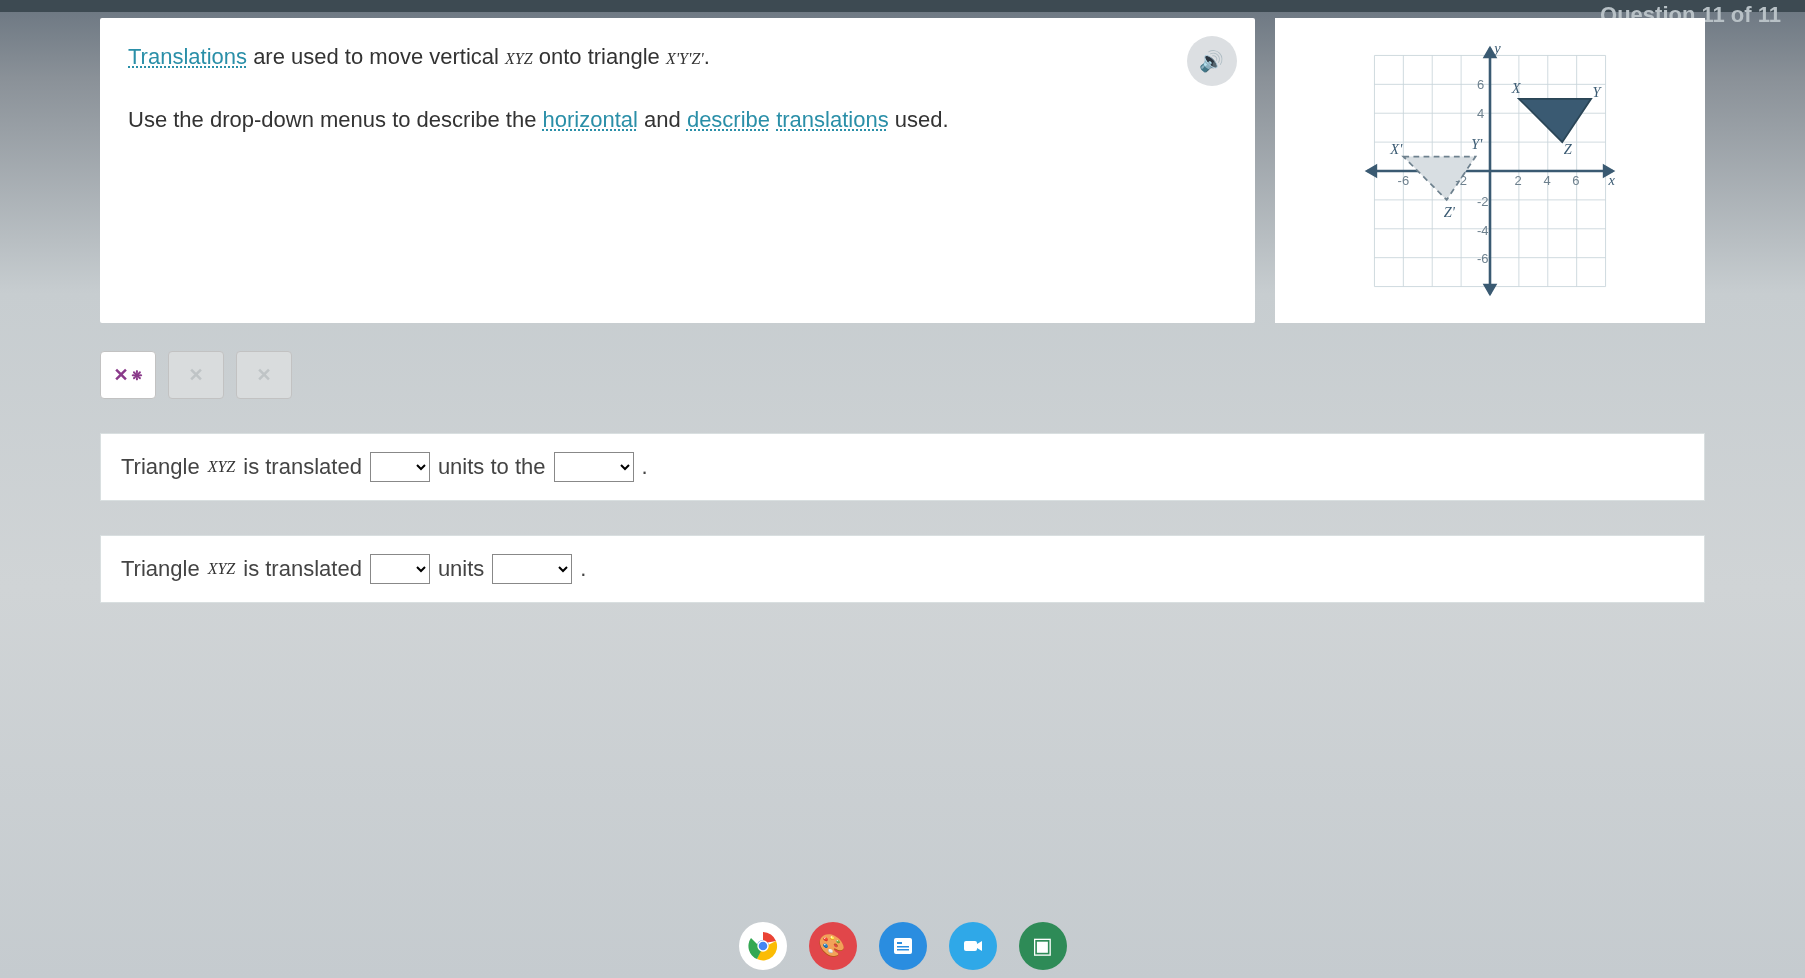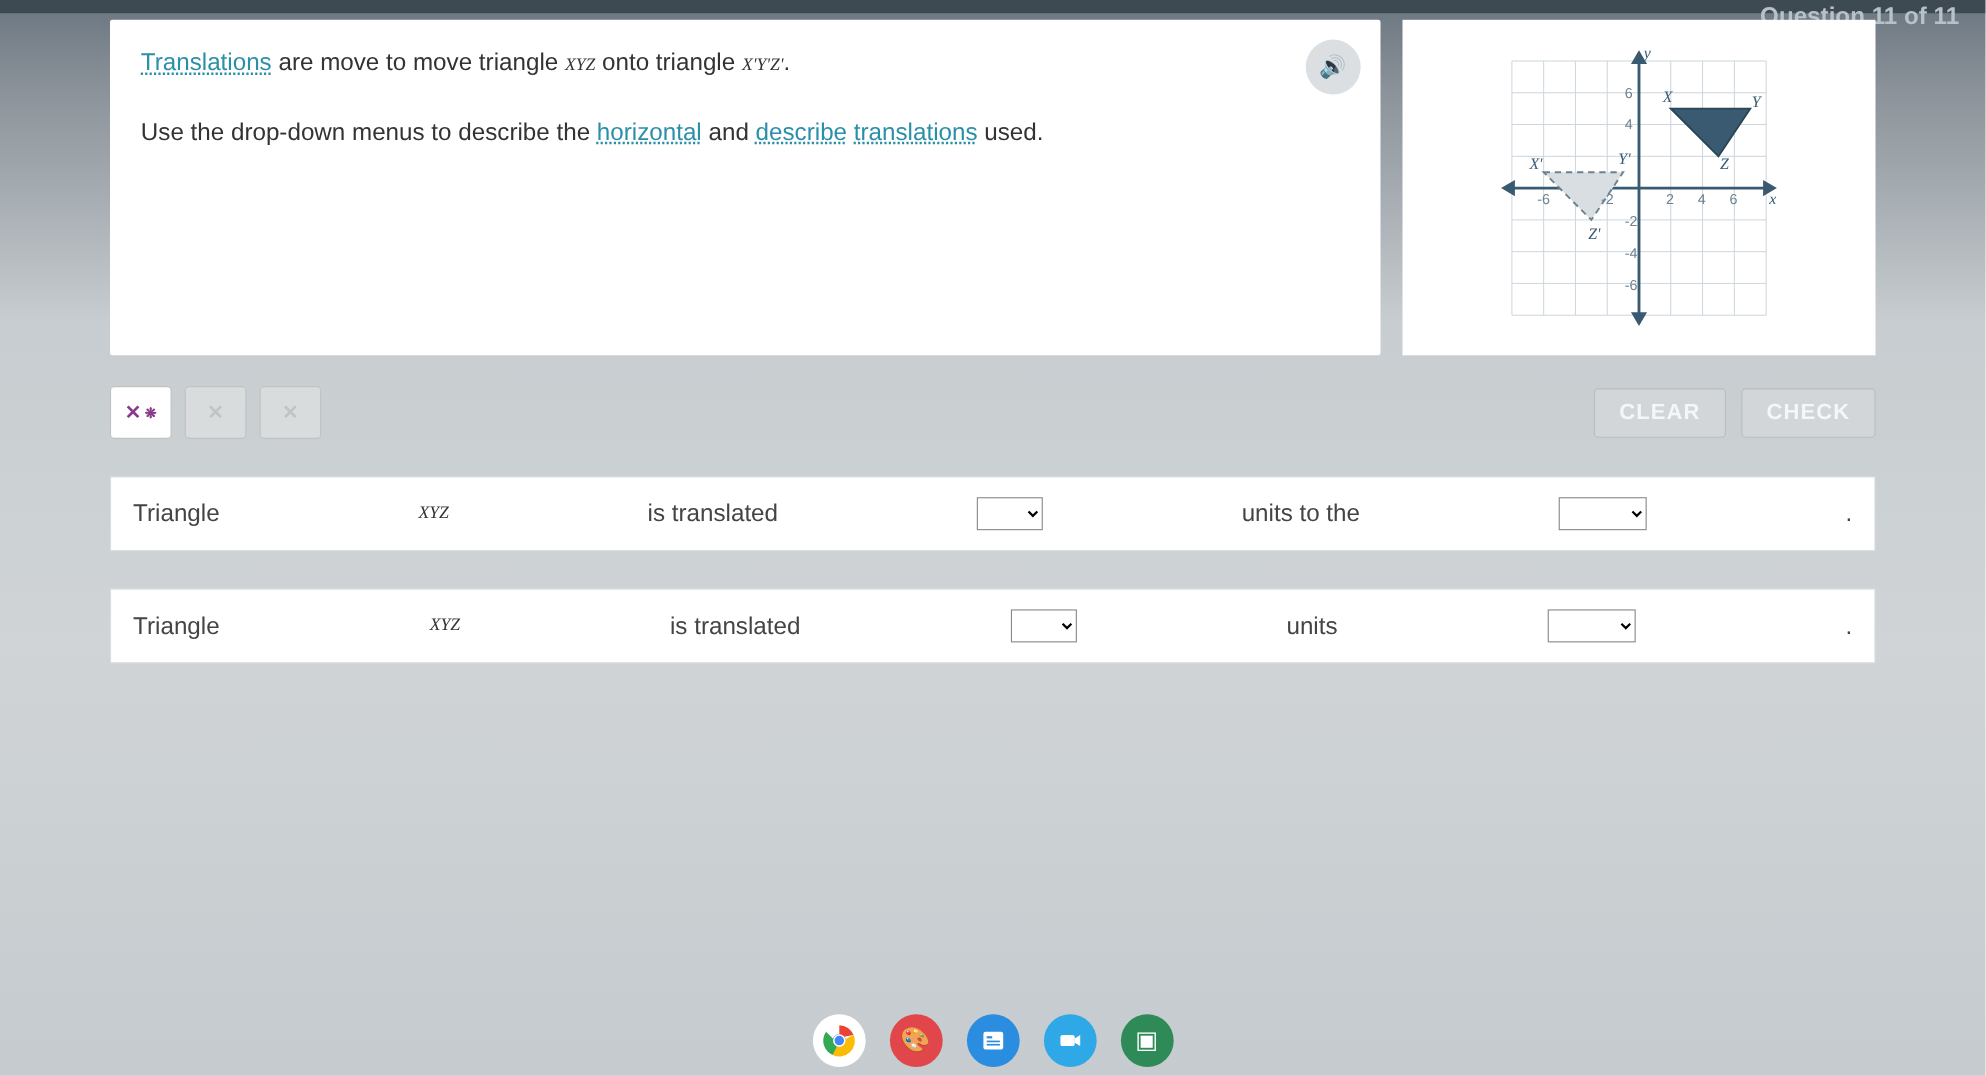--- a/index.html
+++ b/index.html
@@ -106,21 +106,21 @@
   background: #6fccd0;
   color: #204a51;
   font-size: 22px;
   padding: 14px 20px;
 }
 .answer-body {
   background: #fff;
   padding: 18px 20px;
   font-size: 22px;
   color: #444;
-  display: flex; align-items: center; flex-wrap: wrap; gap: 8px; justify-content: space-between;
+  display: flex; align-items: center; flex-wrap: wrap; gap: 8px;
 }
 .answer-body .math-italic { color: #333; }
 select.dd {
   height: 30px;
   min-width: 60px;
   border: 1px solid #888;
   background: #fff;
   font-size: 14px;
 }
 
@@ -154,21 +154,21 @@
 <div class="question-counter">Question 11 of 11</div>
 
 <div class="content-wrap">
 
   <div class="top-row">
     <div class="question-card">
       <div class="audio-btn">
         <span>🔊</span>
       </div>
       <p>
-        <a href="#">Translations</a><span> are move to move triangle </span><span class="math-italic">XYZ</span><span> onto triangle </span><span class="math-italic">X'Y'Z'</span><span>.</span>
+        <a href="#">Translations</a><span> are used to move vertical </span><span class="math-italic">XYZ</span><span> onto triangle </span><span class="math-italic">X'Y'Z'</span><span>.</span>
       </p>
       <p style="margin-top:26px;">
         <span>Use the drop-down menus to describe the </span><a href="#">horizontal</a><span> and </span><a href="#">describe</a><span> </span><a href="#">translations</a><span> used.</span>
       </p>
     </div>
 
     <div class="figure-card">
       <svg viewBox="-9 -9 18 18">
         <g stroke="#c9d4da" stroke-width="0.06">
           <line x1="-8" y1="-8" x2="-8" y2="8"></line>
@@ -232,24 +232,20 @@
         <span style="color:#8a3a8a;">✕</span>
         <span style="color:#8a3a8a;font-size:13px;margin-left:3px;">❋</span>
       </div>
       <div class="hint-box disabled">
           <span class="xmark">✕</span>
         </div>
       <div class="hint-box disabled">
           <span class="xmark">✕</span>
         </div>
     </div>
-    <div class="action-btns">
-      <div class="action-btn">CLEAR</div>
-      <div class="action-btn">CHECK</div>
-    </div>
   </div>
 
   <div class="answer-block">
     <div class="answer-body">
       <span>Triangle </span>
       <span class="math-italic">XYZ</span>
       <span> is translated </span>
       <select class="dd"></select>
       <span> units to the </span>
       <select class="dd" style="min-width:80px"></select>

